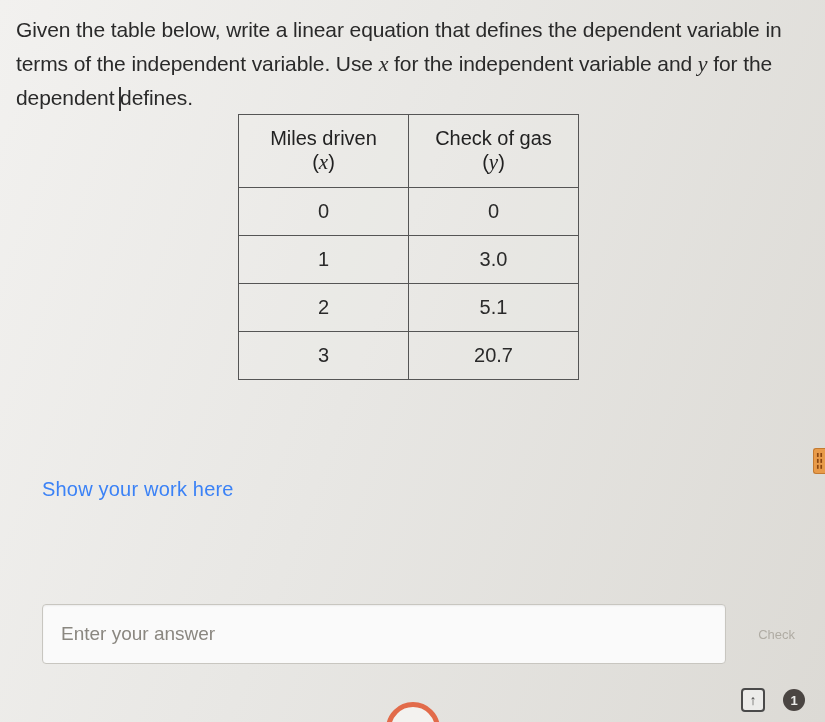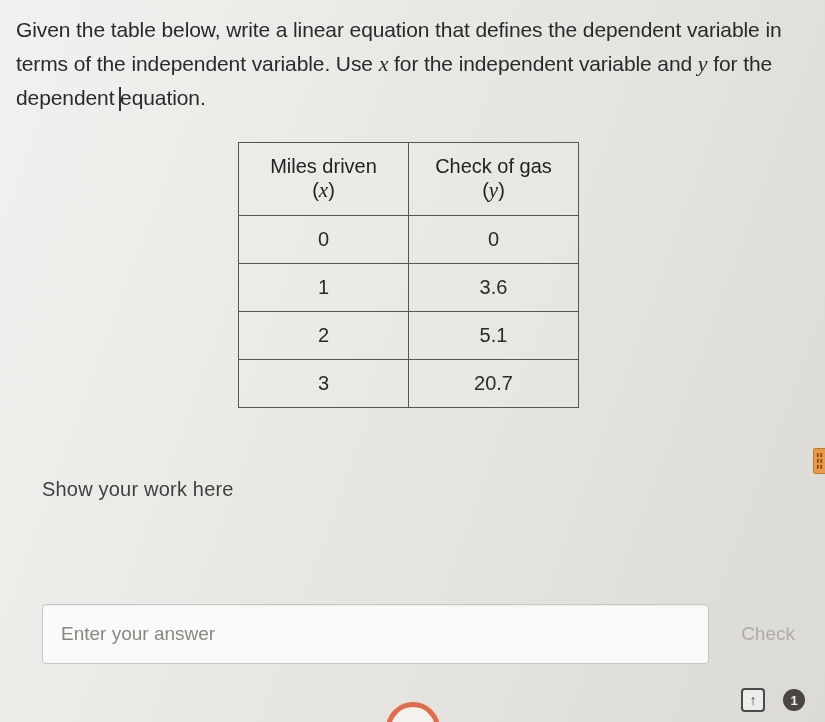--- a/index.html
+++ b/index.html
@@ -30,21 +30,20 @@
       height: 24px;
       border-left: 1px solid #333;
       border-right: 1px solid #333;
       position: relative;
       top: 6px;
       margin: 0 -1px;
     }
     .table-wrap {
       display: flex;
       justify-content: center;
-      margin-top: 28px;
     }
     table {
       border-collapse: collapse;
       background: #efeeeb40;
     }
     th, td {
       border: 1px solid #555;
       text-align: center;
       font-weight: 400;
     }
@@ -56,21 +55,21 @@
     td {
       font-size: 20px;
       padding: 12px 18px;
       width: 170px;
     }
     th .mathvar { font-size: 21px; }
     .show-work {
       position: absolute;
       top: 478px;
       left: 42px;
-      color: #404040;
+      color: #3b82f6;
       font-size: 20px;
       font-weight: 500;
       letter-spacing: 0.2px;
     }
     .side-app {
       position: absolute;
       right: 0;
       top: 448px;
       width: 12px;
       height: 26px;
@@ -107,21 +106,21 @@
       border-radius: 4px;
       padding: 0 18px;
       font-size: 19px;
       color: #8a8780;
       display: flex;
       align-items: center;
       box-shadow: 0 1px 2px rgba(0,0,0,0.06) inset;
     }
     .check-btn {
       color: #a8a49b;
-      font-size: 19px;
+      font-size: 13px;
       font-weight: 500;
       padding: 0 4px;
       opacity: 0.85;
     }
     .bottom-icons {
       position: absolute;
       right: 20px;
       bottom: 10px;
       display: flex;
       align-items: center;
@@ -168,21 +167,21 @@
       border-radius: 50%;
       border: 5px solid #e26b4a;
       background: #f3f2ef;
     }
   </style>
 </head>
 <body>
 
 <div class="page">
   <p class="question">
-    <span>Given the table below, write a linear equation that defines the dependent variable in terms of the independent variable. Use </span><span class="mathvar">x</span><span> for the independent variable and </span><span class="mathvar">y</span><span> for the dependent </span><span class="cursor-I"></span><span>equation.</span>
+    <span>Given the table below, write a linear equation that defines the dependent variable in terms of the independent variable. Use </span><span class="mathvar">x</span><span> for the independent variable and </span><span class="mathvar">y</span><span> for the dependent </span><span class="cursor-I"></span><span>defines.</span>
   </p>
 
   <div class="table-wrap">
     <table>
       <thead>
         <tr>
           <th>
             <span>Miles driven (</span><span class="mathvar">x</span><span>)</span>
           </th>
           <th>
@@ -190,21 +189,21 @@
           </th>
         </tr>
       </thead>
       <tbody>
         <tr>
           <td>0</td>
           <td>0</td>
         </tr>
         <tr>
           <td>1</td>
-          <td>3.6</td>
+          <td>3.0</td>
         </tr>
         <tr>
           <td>2</td>
           <td>5.1</td>
         </tr>
         <tr>
           <td>3</td>
           <td>20.7</td>
         </tr>
       </tbody>

